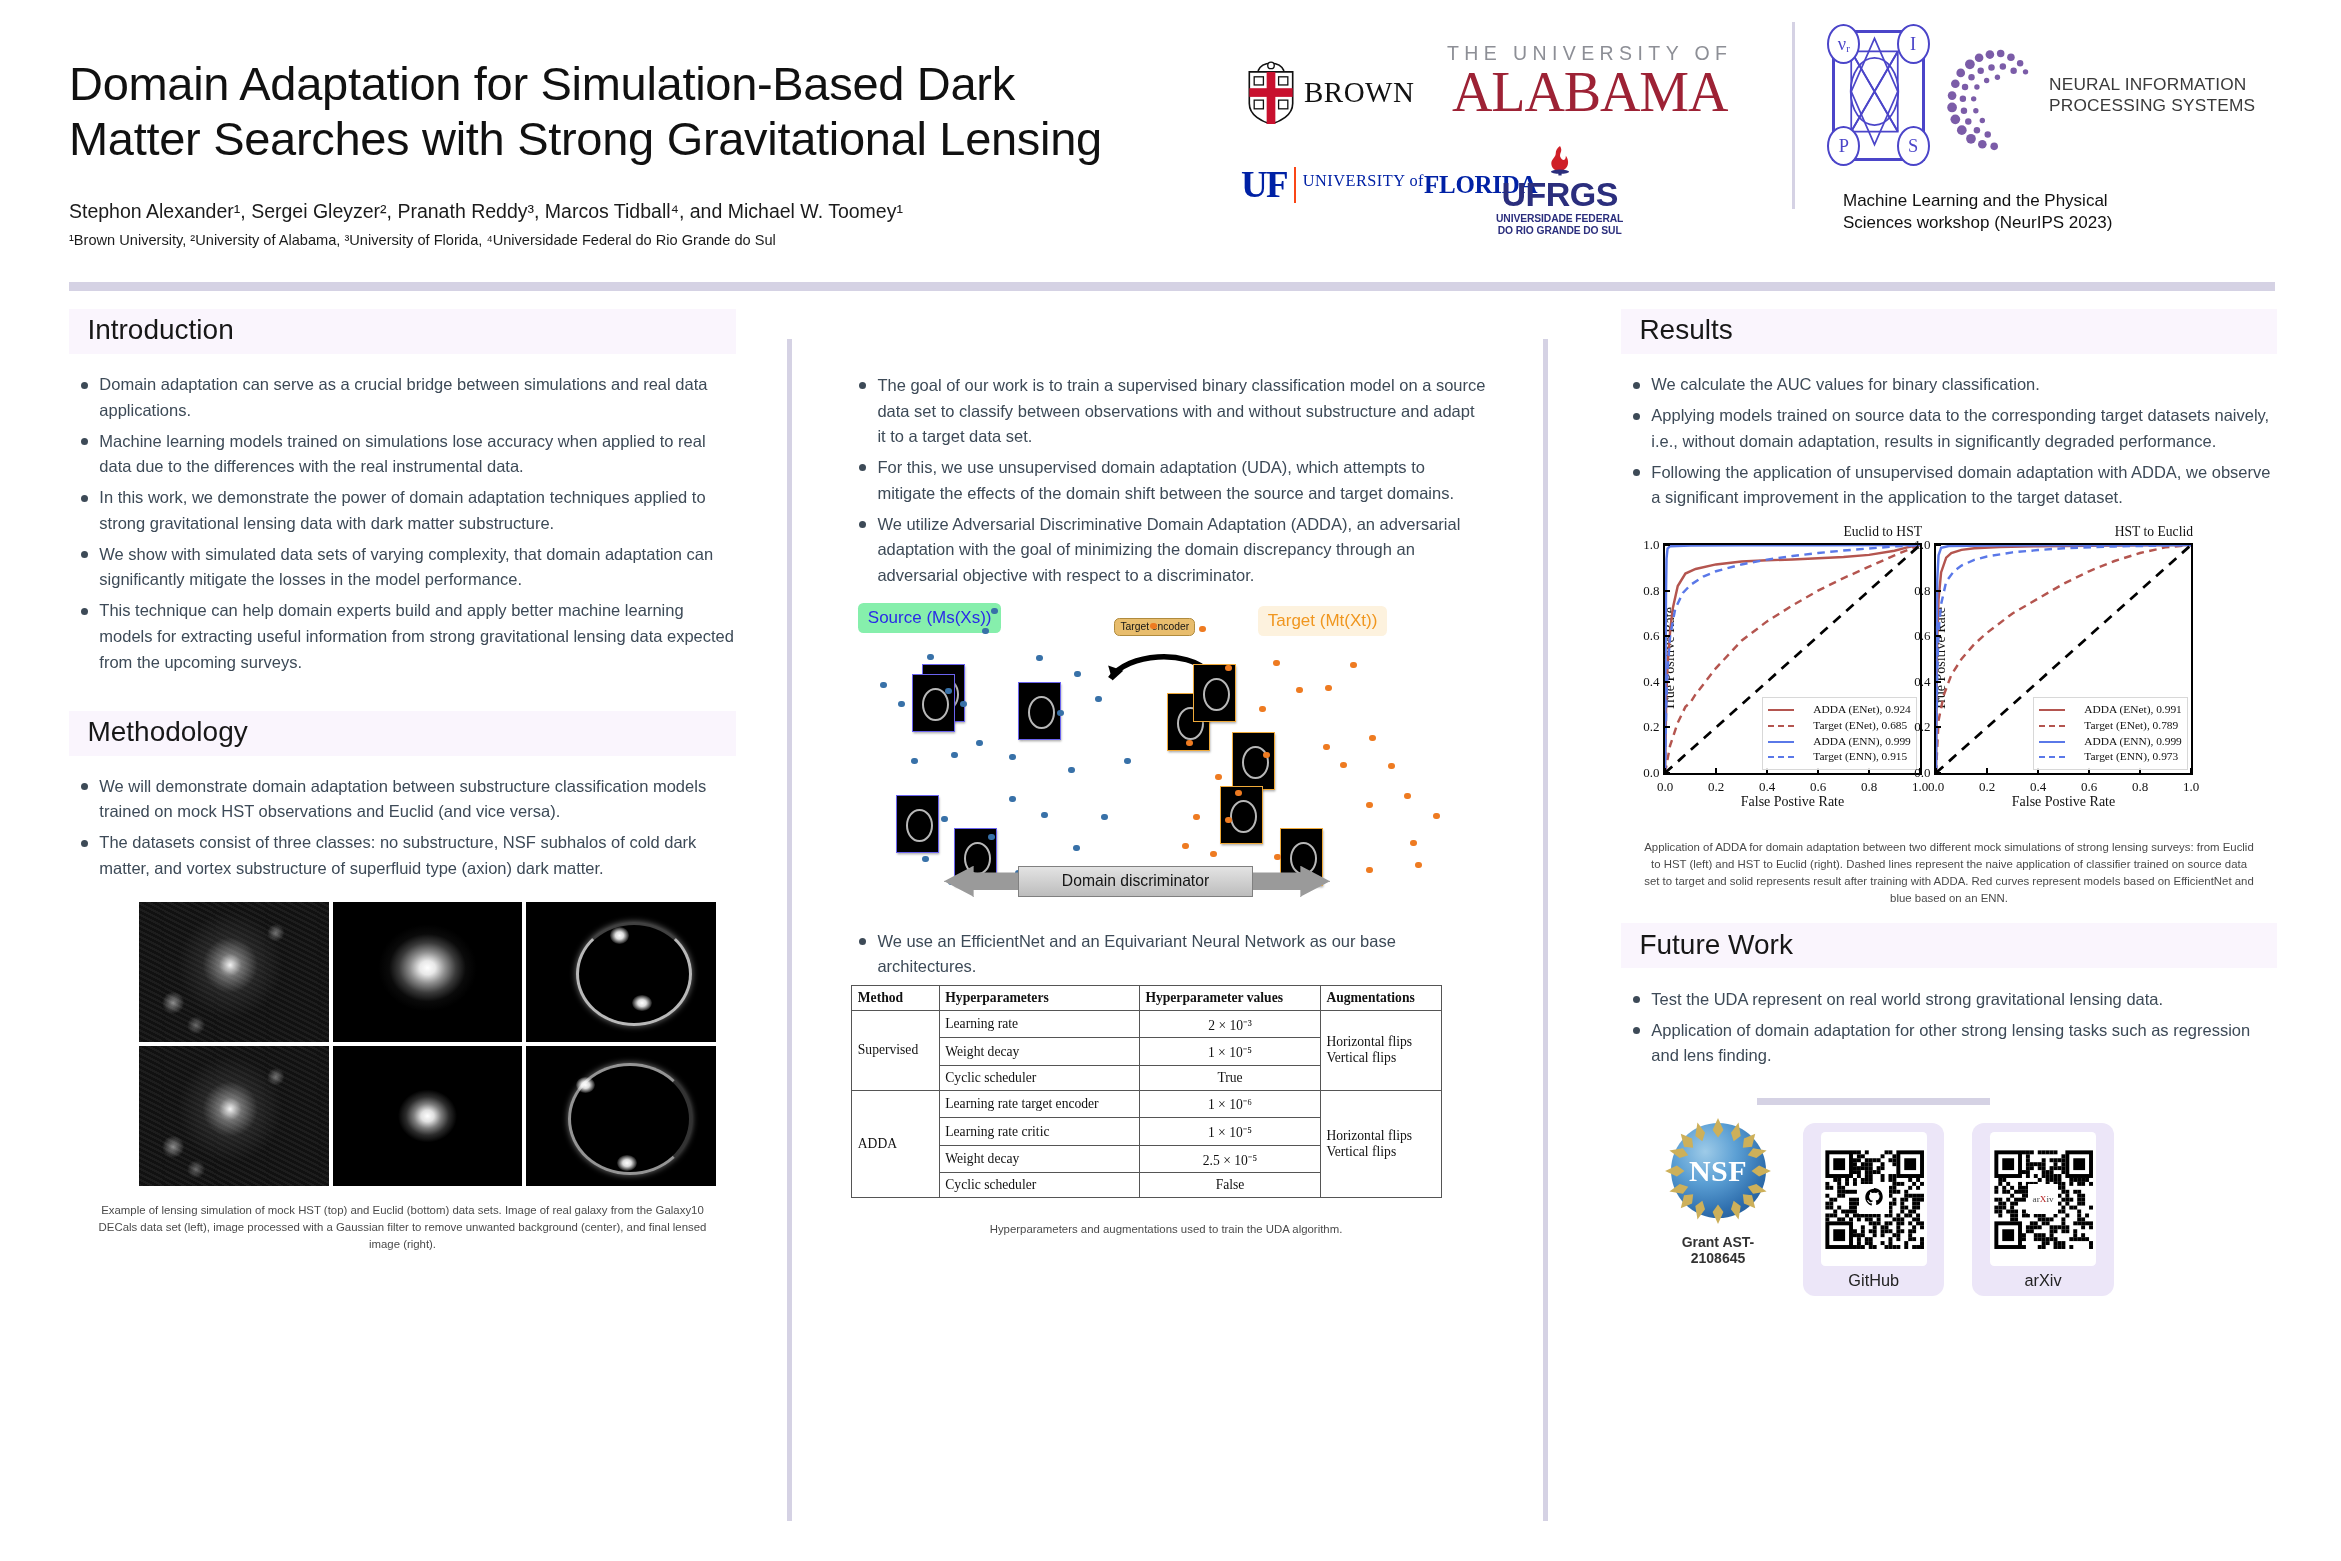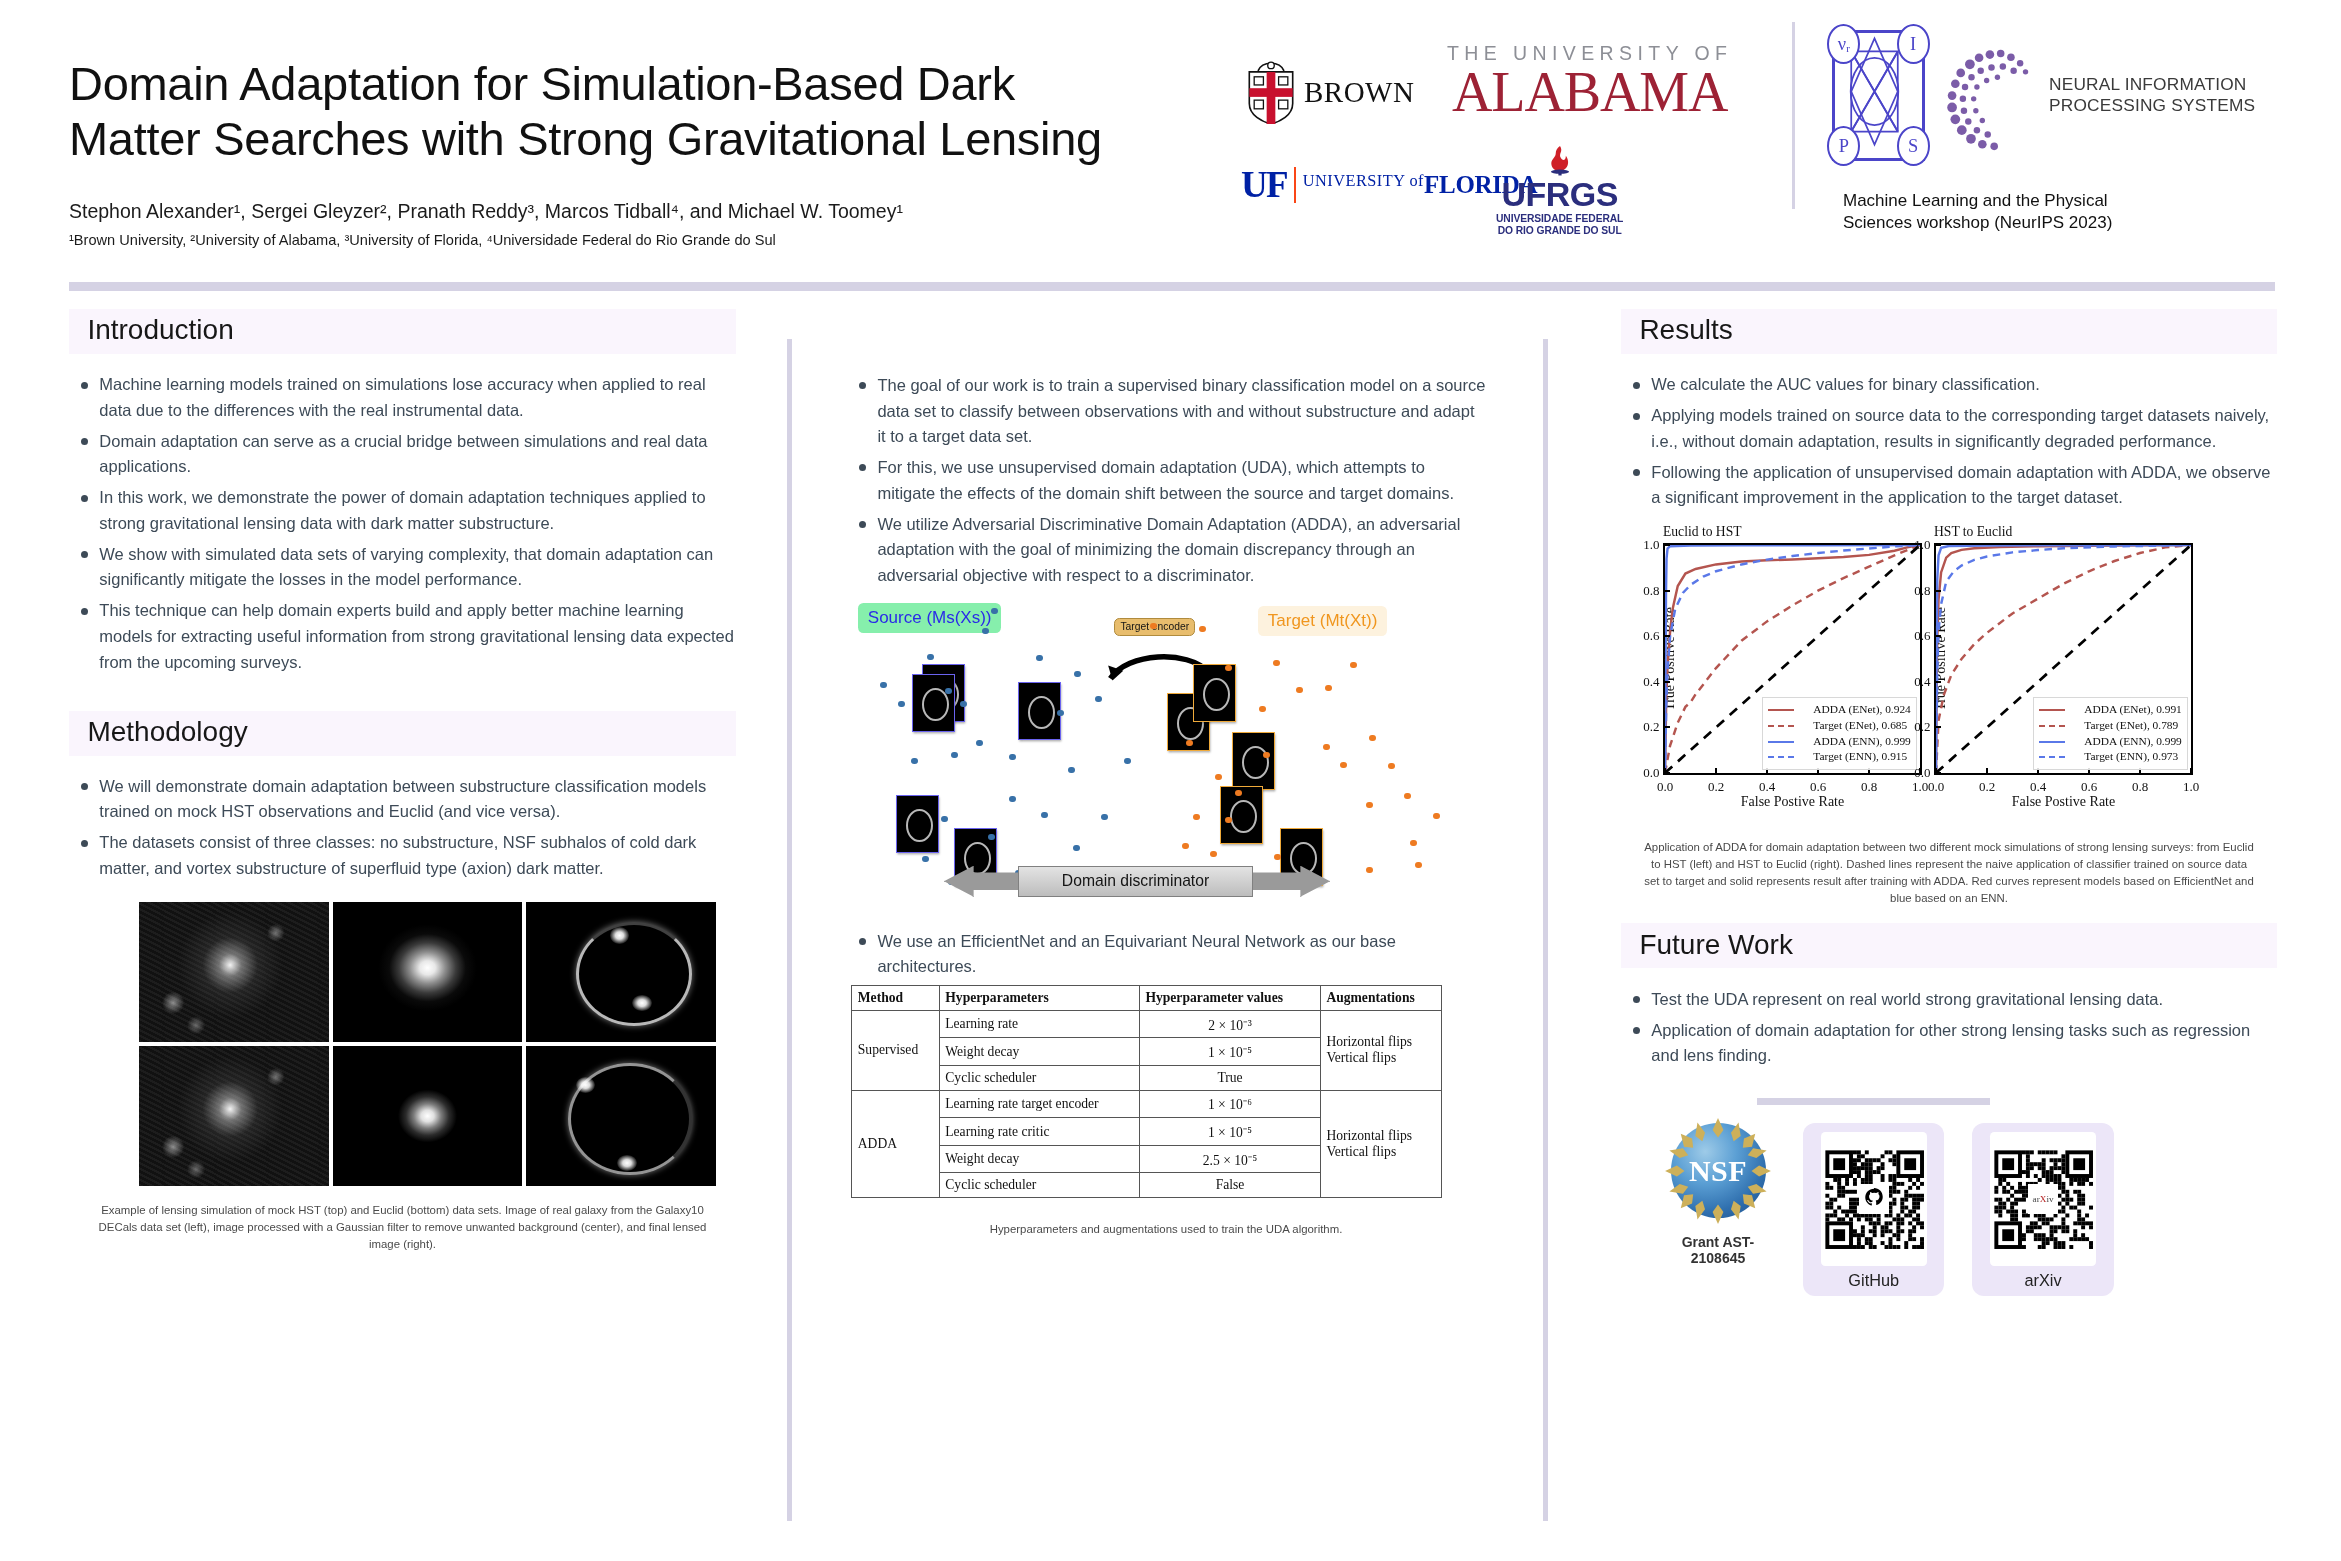--- a/index.html
+++ b/index.html
@@ -107,21 +107,21 @@
   
   table.hp{border-collapse:collapse;margin:4.3px 0 0 5.4px;font-family:"Liberation Serif",serif;font-size:13.6px;color:#111;width:591px;}
   table.hp th,table.hp td{border:1.1px solid #555;padding:3.8px 5.4px;}
   table.hp th{font-weight:700;text-align:left;}
   .ctr{text-align:center;}
   .midrule td,.midrule th{border-top:2.2px solid #555;}
 
   
   .charts{display:flex;gap:12px;margin:13px 0 0 42px;}
   .chartbox{position:relative;}
-  .ctitle{text-align:left;font-family:"Liberation Serif",serif;font-size:13.6px;color:#111;margin-bottom:3.3px;}
+  .ctitle{text-align:right;font-family:"Liberation Serif",serif;font-size:13.6px;color:#111;margin-bottom:3.3px;}
   .plot{position:relative;width:255px;height:228px;border:2.2px solid #000;background:#fff;}
   .ylab{position:absolute;left:-47px;top:50%;transform:translateY(-50%) rotate(-90deg);font-family:"Liberation Serif",serif;font-size:14px;white-space:nowrap;color:#111;}
   .xlab{text-align:center;font-family:"Liberation Serif",serif;font-size:14px;color:#111;margin-top:18.4px;}
   .ytick{position:absolute;right:calc(100% + 5.4px);font-family:"Liberation Serif",serif;font-size:13px;color:#111;transform:translateY(-50%);}
   .xtick{position:absolute;top:calc(100% + 5.4px);font-family:"Liberation Serif",serif;font-size:13px;color:#111;transform:translateX(-50%);}
   .tickm{position:absolute;background:#000;}
   .legend{position:absolute;right:3.3px;bottom:3.3px;background:rgba(255,255,255,.86);border:0.5px solid #d8d8d8;padding:3.8px 4.9px;font-family:"Liberation Serif",serif;font-size:11.4px;color:#111;}
   .legrow{display:flex;align-items:center;gap:19px;line-height:1.38;font-family:Liberation Serif, serif;}
   .swatch{width:26px;height:0;border-top-width:2.2px;border-top-style:solid;flex:0 0 26px;}
 
@@ -267,22 +267,22 @@
     <div class="wsline">Machine Learning and the Physical Sciences workshop (NeurIPS 2023)</div>
   </div>
 
   <div class="band"></div>
   <div class="vdiv vd1"></div>
   <div class="vdiv vd2"></div>
 
   <div class="col c1">
     <div class="sec-h">Introduction</div>
     <ul class="blist">
+      <li>Domain adaptation can serve as a crucial bridge between simulations and real data applications.</li>
       <li>Machine learning models trained on simulations lose accuracy when applied to real data due to the differences with the real instrumental data.</li>
-      <li>Domain adaptation can serve as a crucial bridge between simulations and real data applications.</li>
       <li>In this work, we demonstrate the power of domain adaptation techniques applied to strong gravitational lensing data with dark matter substructure.</li>
       <li>We show with simulated data sets of varying complexity, that domain adaptation can significantly mitigate the losses in the model performance.</li>
       <li>This technique can help domain experts build and apply better machine learning models for extracting useful information from strong gravitational lensing data expected from the upcoming surveys.</li>
     </ul>
 
     <div style="height:30px"></div>
     <div class="sec-h">Methodology</div>
     <ul class="blist">
       <li>We will demonstrate domain adaptation between substructure classification models trained on mock HST observations and Euclid (and vice versa).</li>
       <li>The datasets consist of three classes: no substructure, NSF subhalos of cold dark matter, and vortex substructure of superfluid type (axion) dark matter.</li>

